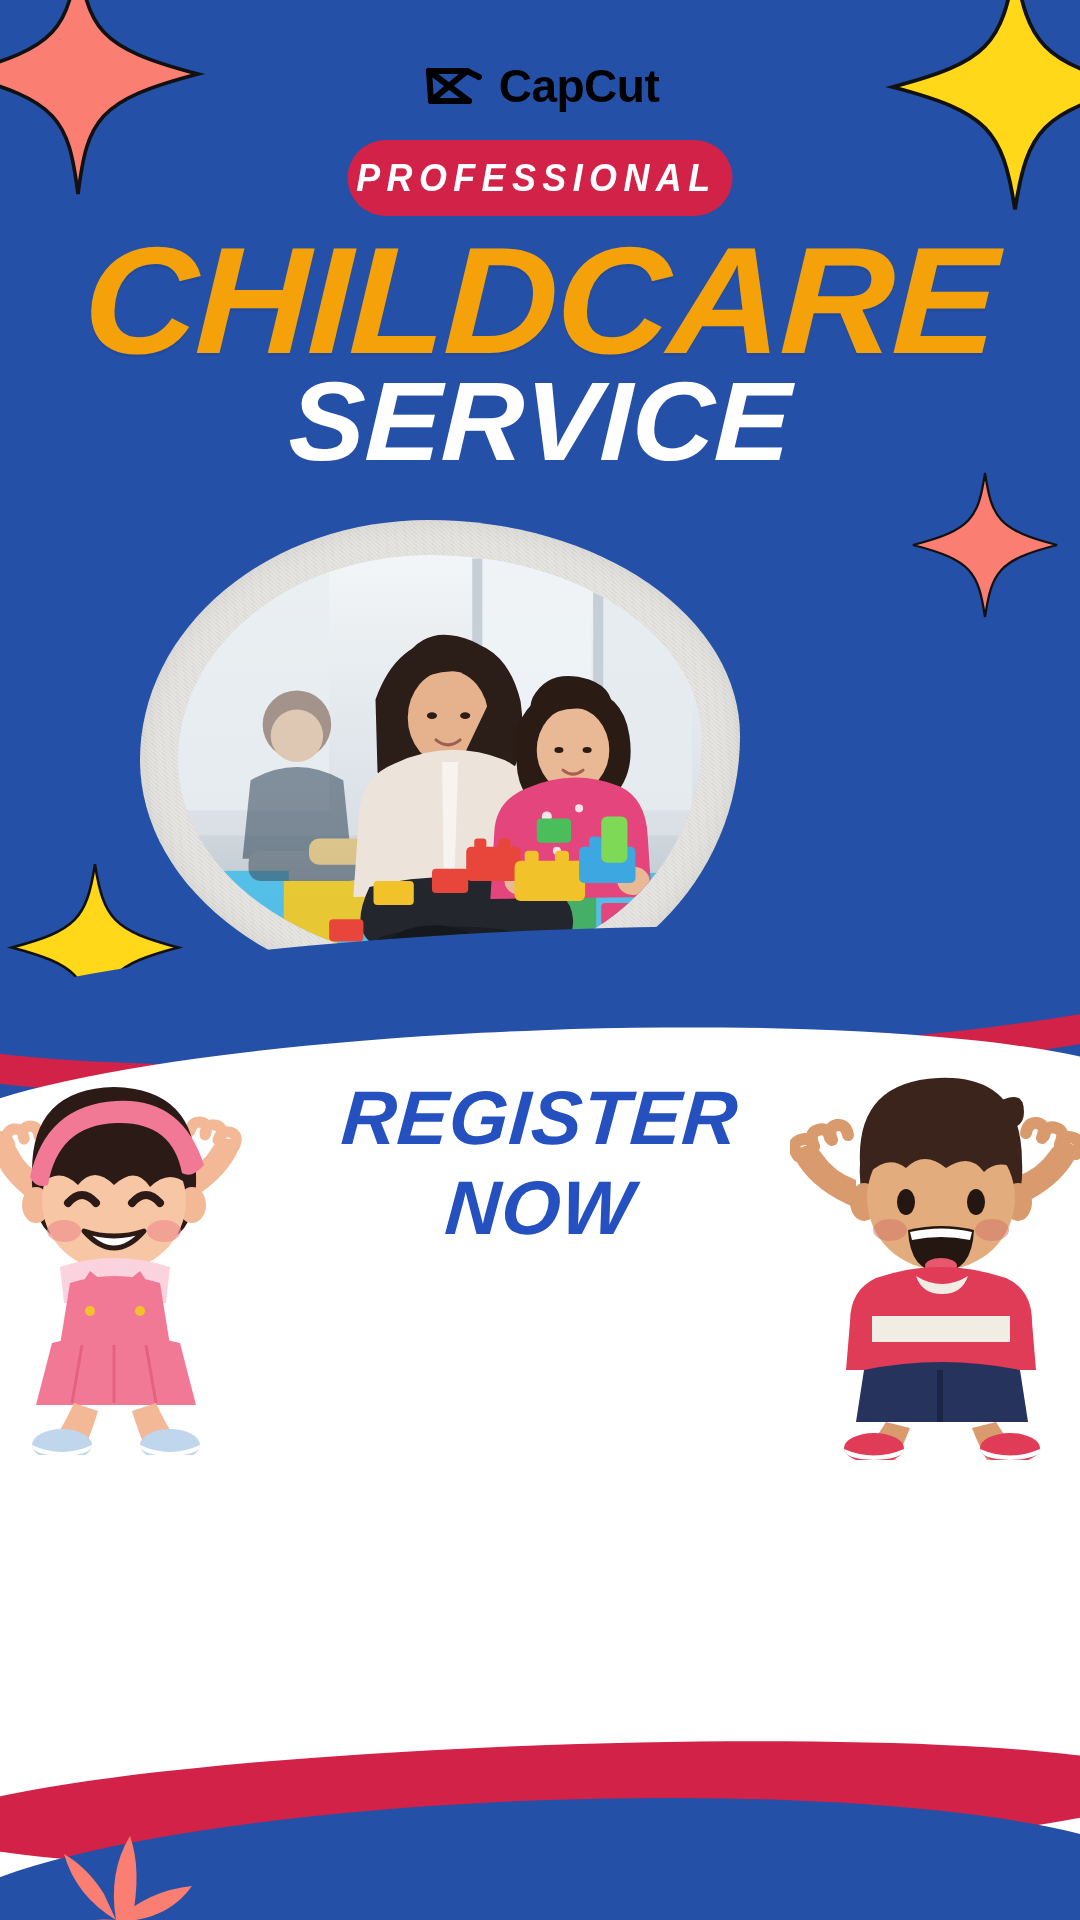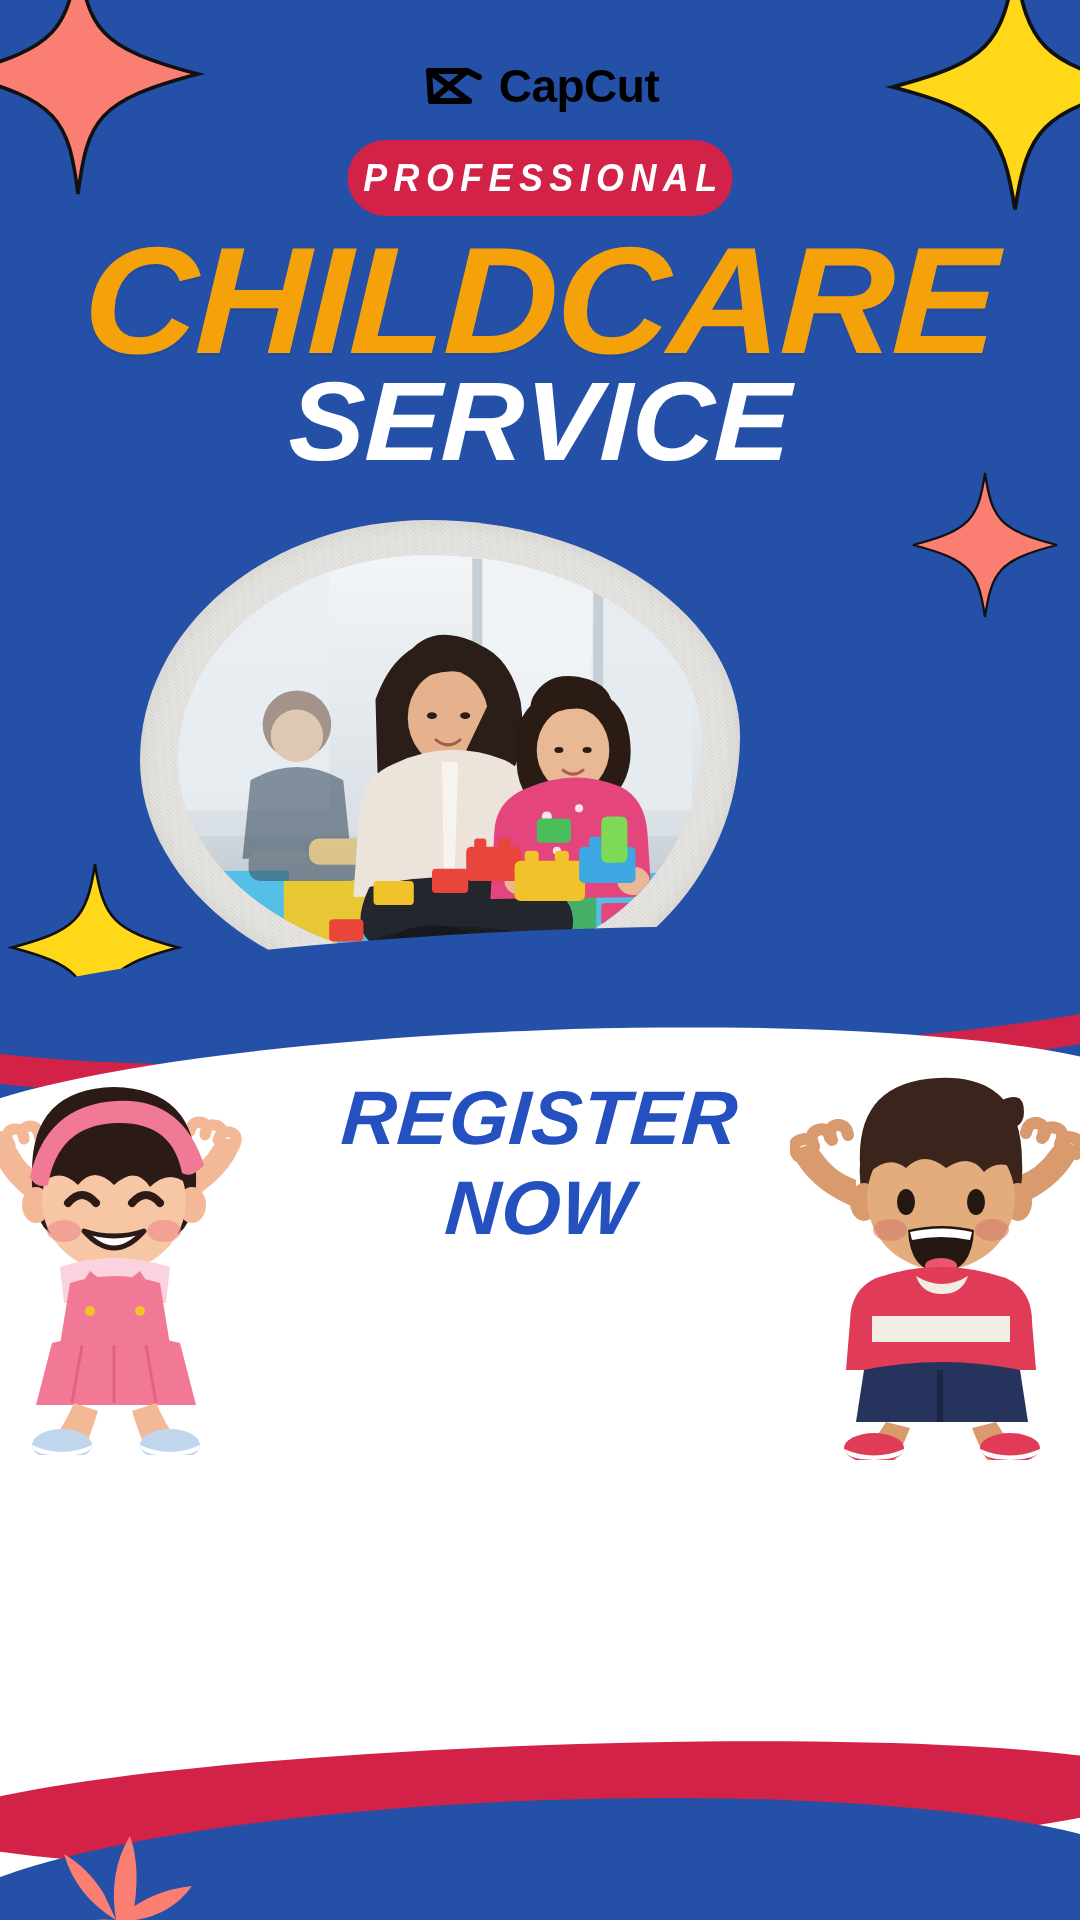--- a/index.html
+++ b/index.html
@@ -76,21 +76,21 @@
     font-family:"Liberation Sans", sans-serif;
     font-size:46px; font-weight:bold; color:#000;
     letter-spacing:-0.5px; line-height:1;
   }
 
   .badge {
     position:absolute; top:140px; left:50%; transform:translateX(-50%);
     background:#D32248; color:#fff;
     width:385px; height:76px;
     border-radius:40px;
-    display:flex; align-items:center; justify-content:flex-start;
+    display:flex; align-items:center; justify-content:flex-end;
   }
   .badge span {
     font-family:"Liberation Sans", sans-serif;
     font-weight:bold; font-style:italic;
     font-size:39px; letter-spacing:7px;
     transform:scaleX(0.92);
     color:#ffffff;
   }
 
   .headline {

